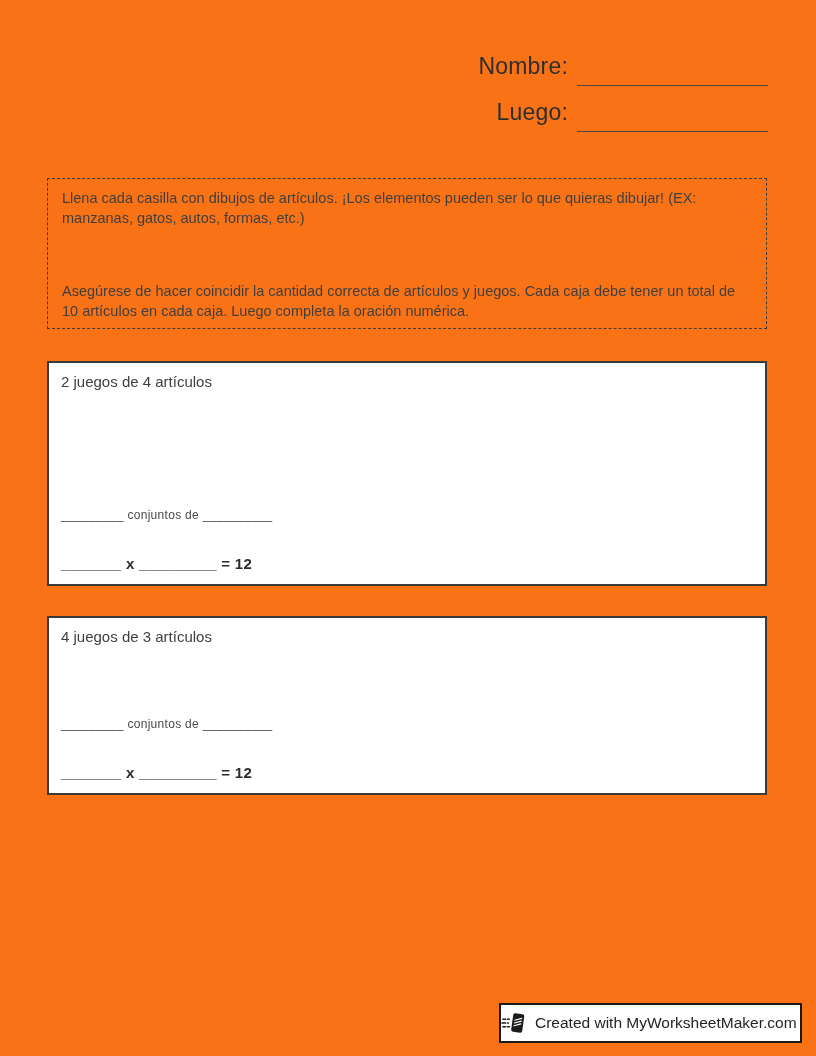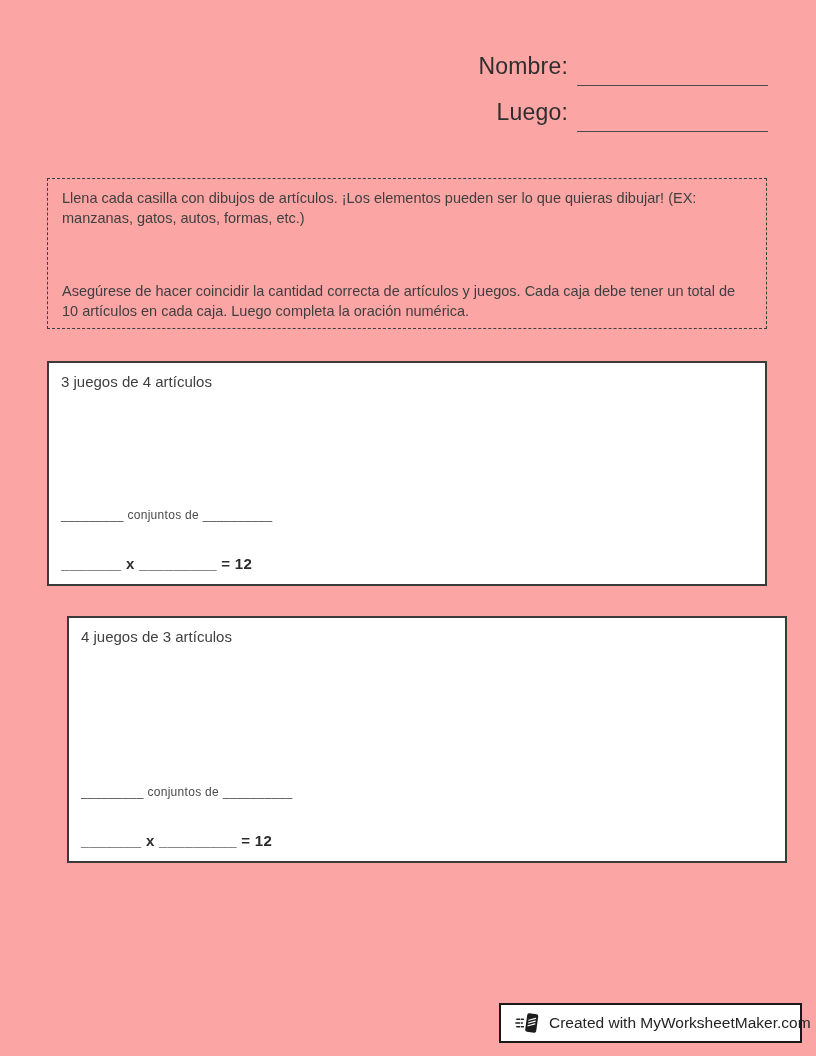--- a/index.html
+++ b/index.html
@@ -1,21 +1,21 @@
 <!DOCTYPE html>
 <html><head>
   <meta charset="utf-8">
   <style>
     * { margin: 0; padding: 0; }
     html, body { background: #ffffff; }
     .page {
       position: relative;
       width: 816px;
       height: 1056px;
-      background: #fca5a5;
+      background: #f97316;
       font-family: "Liberation Sans", "DejaVu Sans", sans-serif;
       overflow: hidden;
       margin: 0 auto;
     }
 
     
     .header-fields {
       position: absolute;
       top: 40px;
       right: 48px;
@@ -62,21 +62,21 @@
       left: 47px;
       width: 720px;
       box-sizing: border-box;
       border: 2px solid #3a3a3a;
       padding: 10px 12px 12px 12px;
       display: flex;
       flex-direction: column;
       background: #ffffff;
     }
     #exercise-1 { top: 361px; height: 225px; }
-    #exercise-2 { top: 616px; height: 247px; margin-left: 20px; }
+    #exercise-2 { top: 616px; height: 179px; }
     .exercise-title {
       font-size: 15px;
       color: #3f3f3f;
     }
     .exercise-spacer { flex: 1; }
     .sets-line {
       font-size: 12px;
       color: #4a4a4a;
       letter-spacing: 0.3px;
     }
@@ -93,21 +93,21 @@
       position: absolute;
       left: 499px;
       top: 1003px;
       width: 303px;
       height: 40px;
       box-sizing: border-box;
       border: 2px solid #1a1a1a;
       background: #ffffff;
       display: flex;
       align-items: center;
-      padding: 0 14px;
+      padding: 0 0;
       text-decoration: none;
       cursor: pointer;
     }
     .footer-icon {
       width: 26px;
       height: 26px;
       margin-right: 8px;
       flex-shrink: 0;
       display: inline-block;
     }
@@ -132,21 +132,21 @@
       <span class="field-line"></span>
     </div>
   </div>
 
   <div class="instructions-box">
     <p>Llena cada casilla con dibujos de artículos. ¡Los elementos pueden ser lo que quieras dibujar! (EX: manzanas, gatos, autos, formas, etc.)</p>
     <p>Asegúrese de hacer coincidir la cantidad correcta de artículos y juegos. Cada caja debe tener un total de 10 artículos en cada caja. Luego completa la oración numérica.</p>
   </div>
 
   <div class="exercise-box" id="exercise-1">
-    <div class="exercise-title">3 juegos de 4 artículos</div>
+    <div class="exercise-title">2 juegos de 4 artículos</div>
     <div class="exercise-spacer"></div>
     <div class="sets-line">_________ conjuntos de __________</div>
     <div class="equation-line">_______ x _________ = 12</div>
   </div>
 
   <div class="exercise-box" id="exercise-2">
     <div class="exercise-title">4 juegos de 3 artículos</div>
     <div class="exercise-spacer"></div>
     <div class="sets-line">_________ conjuntos de __________</div>
     <div class="equation-line">_______ x _________ = 12</div>

